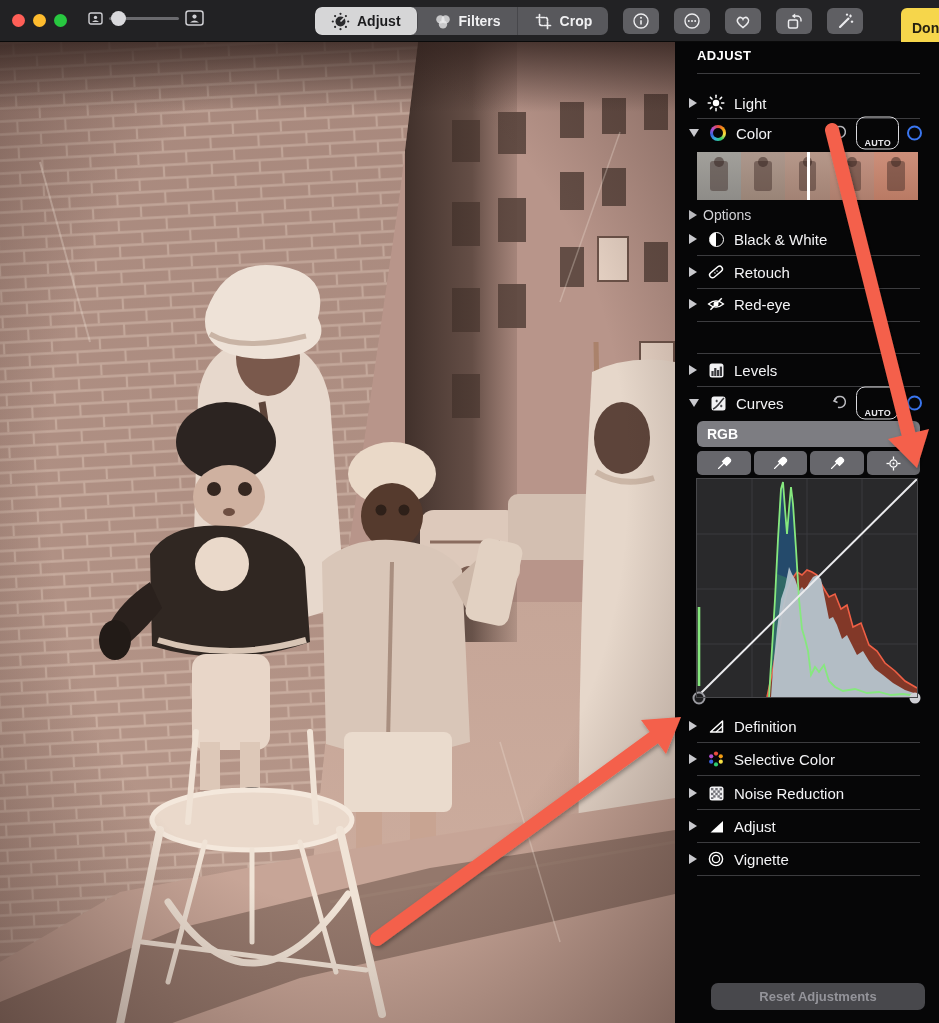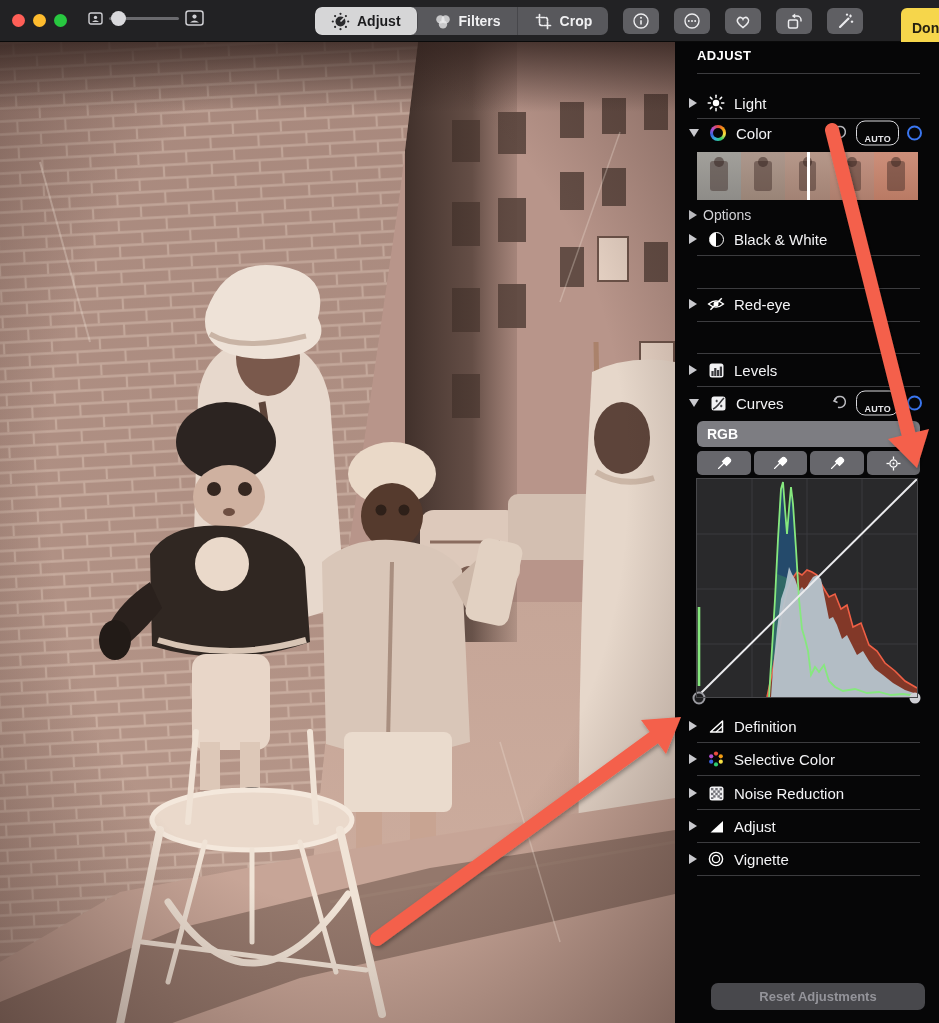--- a/index.html
+++ b/index.html
@@ -28,21 +28,21 @@
   .sidebar { position:absolute; left:675px; top:42px; width:264px; height:981px; background:#060607; color:#ededf0; }
   .sb-header { position:absolute; left:22px; top:6px; font-size:13px; font-weight:700; letter-spacing:.4px; color:#fff; }
   .sep { position:absolute; left:22px; width:223px; height:1px; background:#3c3c3f; }
   .row { position:absolute; left:0; width:264px; height:32px; display:flex; align-items:center; padding-left:8px; }
   .disc { width:0; height:0; margin:0 6px 0 6px; border-style:solid; }
   .disc.right { border-width:5.5px 0 5.5px 8px; border-color:transparent transparent transparent #c9c9cd; }
   .disc.down { border-width:8px 5.5px 0 5.5px; border-color:#c9c9cd transparent transparent transparent; }
   .ricon { width:18px; height:18px; margin:0 9px 0 4px; display:flex; align-items:center; justify-content:center; position:relative; }
   .rlabel { font-size:15px; color:#f3f3f5; }
   .row-ctls { position:absolute; right:17px; top:50%; transform:translateY(-50%); display:flex; align-items:center; gap:8px; }
-  .auto-pill { border:1.5px solid #d9d9dd; border-radius:9px; color:#e8e8ec; font-size:9px; font-weight:700; padding:12px 7px 1px; letter-spacing:.3px; }
+  .auto-pill { border:1.5px solid #d9d9dd; border-radius:9px; color:#e8e8ec; font-size:9px; font-weight:700; padding:20px 7px 1px; letter-spacing:.3px; }
   .blue-ring { width:15px; height:15px; border-radius:50%; border:2px solid #3a76f0; }
   .color-ring { width:16px; height:16px; border-radius:50%; background:conic-gradient(#e74c3c,#f39c12,#f7e143,#2ecc71,#35b5d8,#3a62e0,#b44fd0,#e74c3c); position:relative; }
   .color-ring::after { content:""; position:absolute; left:3px; top:3px; width:10px; height:10px; border-radius:50%; background:#060607; }
   .bw-circ { width:15px; height:15px; border-radius:50%; border:1.5px solid #fff; background:linear-gradient(90deg,#fff 0 50%,transparent 50%); }
 
   .thumbstrip { position:absolute; left:22px; top:110px; width:221px; height:48px; display:flex; }
   .thumb { flex:1; position:relative; }
   .thumb-fig { position:absolute; left:30%; top:18%; width:40%; height:64%; background:rgba(60,40,35,.45); border-radius:3px; }
   .thumb-fig::before { content:""; position:absolute; left:22%; top:-12%; width:56%; height:34%; border-radius:50%; background:rgba(50,32,28,.5); }
   .t1{ background:linear-gradient(180deg,#a2a09b,#8e8c88); } .t2{ background:linear-gradient(180deg,#ad988d,#998477); }
@@ -411,20 +411,33 @@
         </span>
       <span class="rlabel">Black &amp; White</span>
     </div>
 
     <div class="row sub-row" style="top:159px;height:28px">
       <span class="disc right" style="border-left-color:#b9b9bd"></span>
       <span class="rlabel">Options</span>
     </div>
     <div class="sep" style="top:213px"></div>
 
+    <div class="row" style="top:214px">
+      <span class="disc right"></span>
+      <span class="ricon">
+        <svg width="18" height="18" viewBox="0 0 18 18">
+            <g transform="rotate(-40 9 9)">
+              <rect x="1.5" y="6.2" width="15" height="5.6" rx="2.8" fill="none" stroke="#fff" stroke-width="1.4"></rect>
+              <circle cx="7.6" cy="9" r=".7" fill="#fff"></circle>
+              <circle cx="10.4" cy="9" r=".7" fill="#fff"></circle>
+            </g>
+          </svg>
+      </span>
+      <span class="rlabel">Retouch</span>
+    </div>
     <div class="sep" style="top:246px"></div>
 
     <div class="row" style="top:246px">
       <span class="disc right"></span>
       <span class="ricon">
         <svg width="18" height="18" viewBox="0 0 18 18">
             <path d="M1.5 9 Q9 2.8 16.5 9 Q9 15.2 1.5 9 Z" fill="none" stroke="#fff" stroke-width="1.3"></path>
             <circle cx="9" cy="9" r="2.5" fill="#fff"></circle>
             <line x1="3.4" y1="14.8" x2="14.8" y2="3.2" stroke="#fff" stroke-width="1.5"></line>
           </svg>

